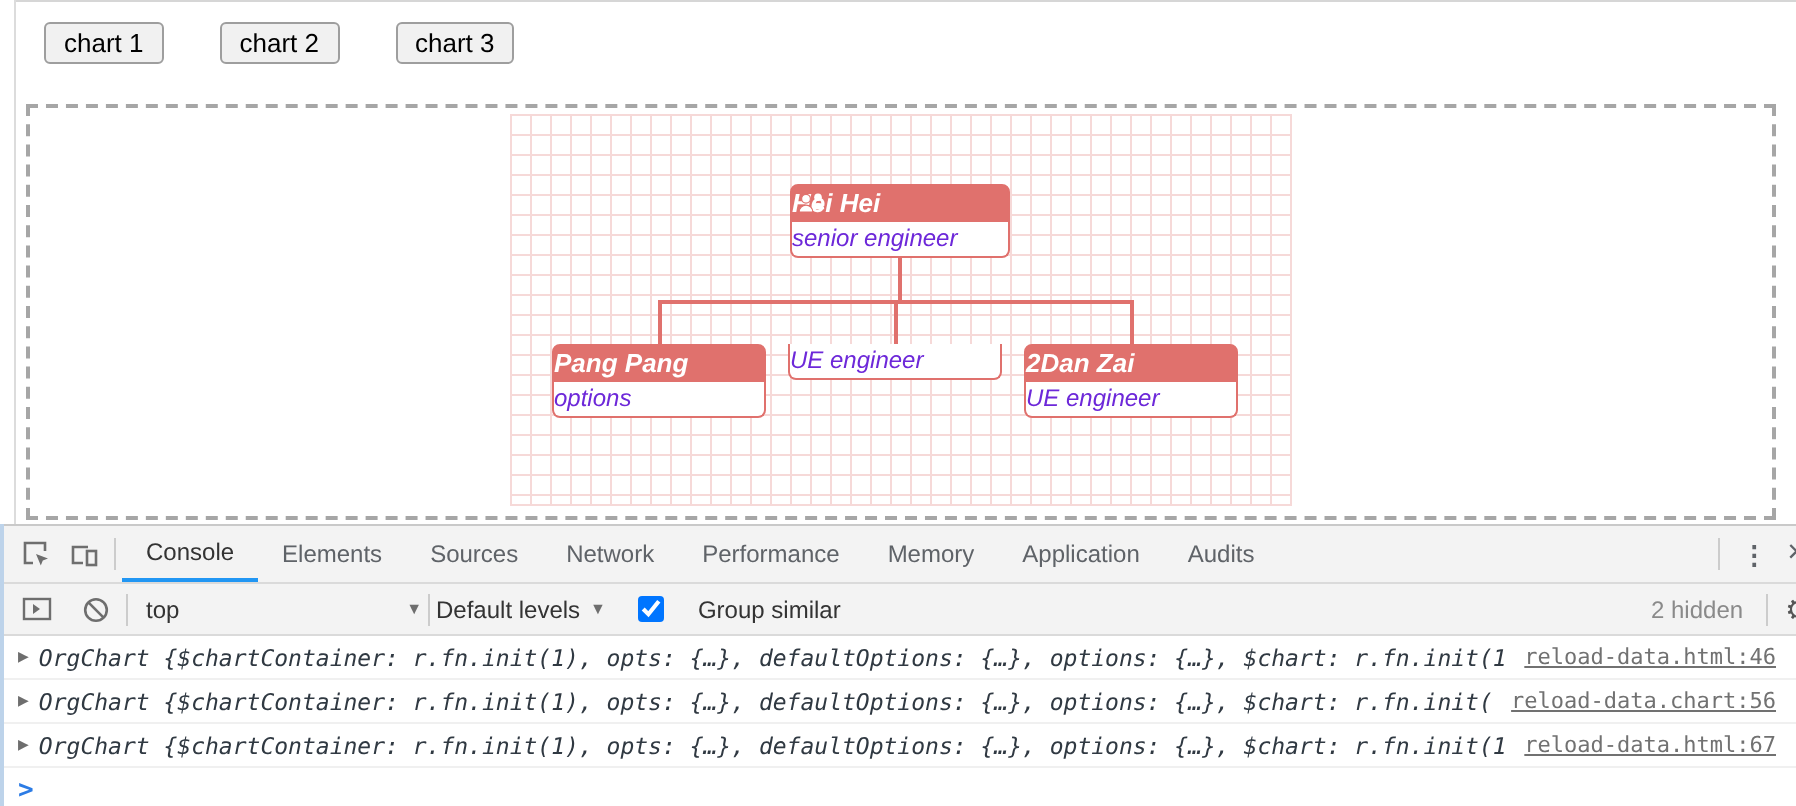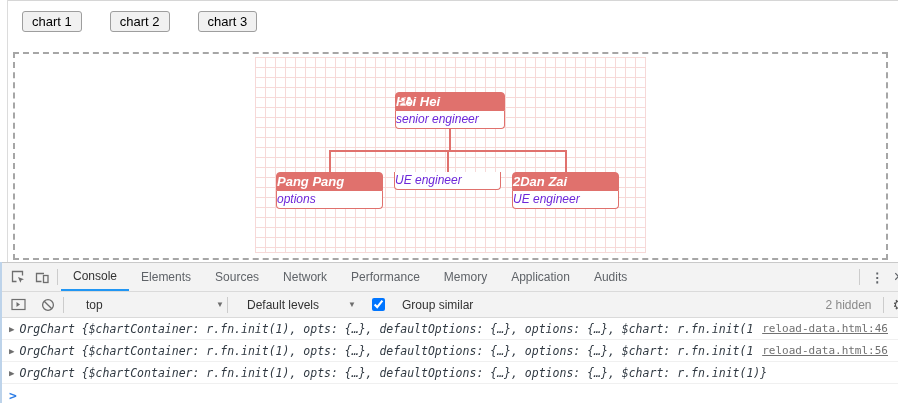--- a/index.html
+++ b/index.html
@@ -62,28 +62,28 @@
   }
   .dt-tab.active { color:#333; border-bottom:2px solid var(--tab-accent); line-height:26px; }
   .dt-tabbar-right { margin-left:auto; display:flex; align-items:center; }
   .kebab { font-size:13px; font-weight:bold; color:#5f6368; letter-spacing:0; padding:0 8px; cursor:pointer; }
   .close-x { font-size:16px; color:#5f6368; padding:0 2px; margin-right:-7px; cursor:pointer; }
 
   .dt-toolbar {
     height:25px; background:#f3f3f3; border-bottom:1px solid #dadada;
     display:flex; align-items:center; font-size:12px; color:#333; overflow:hidden;
   }
-  .ctx-select { display:flex; align-items:center; justify-content:space-between; width:138px; margin-left:19px; cursor:pointer; }
+  .ctx-select { display:flex; align-items:center; justify-content:space-between; width:138px; margin-left:6px; cursor:pointer; }
   .dd-arrow { font-size:8px; color:#6e6e6e; margin-left:5px; }
   .filter-input {
     width:168px; height:18px; border:none; outline:none; background:#fff;
     margin-left:8px; font-size:12px; padding:0 6px; color:#333; font-family:"Liberation Sans",sans-serif;
   }
   .filter-input::placeholder { color:#999; }
-  .levels { display:flex; align-items:center; margin-left:16px; cursor:pointer;gap:24px; }
+  .levels { display:flex; align-items:center; margin-left:0; cursor:pointer; }
   .gs-check { margin:0 0 0 16px; width:13px; height:13px; }
   .gs-label { margin-left:17px; }
   .dt-toolbar-right { margin-left:auto; display:flex; align-items:center;justify-content:center; }
   .hidden-count { color:#8a8a8a; margin-right:8px; }
   .gear { font-size:15px; color:#555; margin-right:-8px; padding-left:6px; cursor:pointer; }
 
   .log-row {
     display:flex; align-items:center; height:21px; border-bottom:1px solid #f0f0f0;
     padding:0 10px 0 9px; font-family:"DejaVu Sans Mono", monospace;
     font-size:11.5px; font-style:italic; color:#303942; white-space:nowrap;
@@ -214,23 +214,24 @@
 
   <div class="dt-console">
     <div class="log-row">
       <span class="disclosure">▶</span>
       <span class="log-text">OrgChart {$chartContainer: r.fn.init(1), opts: {…}, defaultOptions: {…}, options: {…}, $chart: r.fn.init(1)}</span>
       <span class="log-link">reload-data.html:46</span>
     </div>
     <div class="log-row">
       <span class="disclosure">▶</span>
       <span class="log-text">OrgChart {$chartContainer: r.fn.init(1), opts: {…}, defaultOptions: {…}, options: {…}, $chart: r.fn.init(1)}</span>
-      <span class="log-link">reload-data.html:56</span>
+      <span class="log-link">reload-data.chart:56</span>
     </div>
     <div class="log-row">
       <span class="disclosure">▶</span>
       <span class="log-text">OrgChart {$chartContainer: r.fn.init(1), opts: {…}, defaultOptions: {…}, options: {…}, $chart: r.fn.init(1)}</span>
+      <span class="log-link">reload-data.html:67</span>
     </div>
     <div class="prompt-row">
       <span class="prompt-chevron">&gt;</span>
     </div>
   </div>
 </div>
 
 </body></html>

